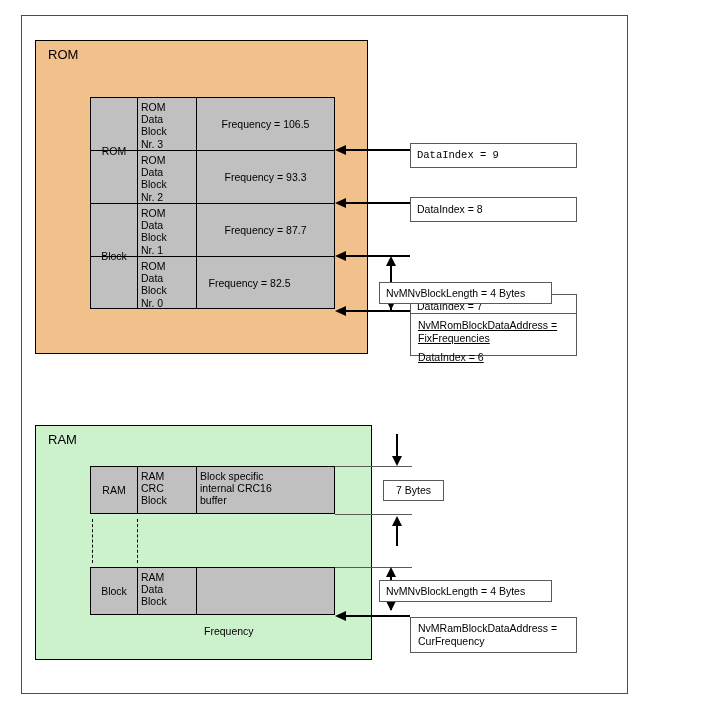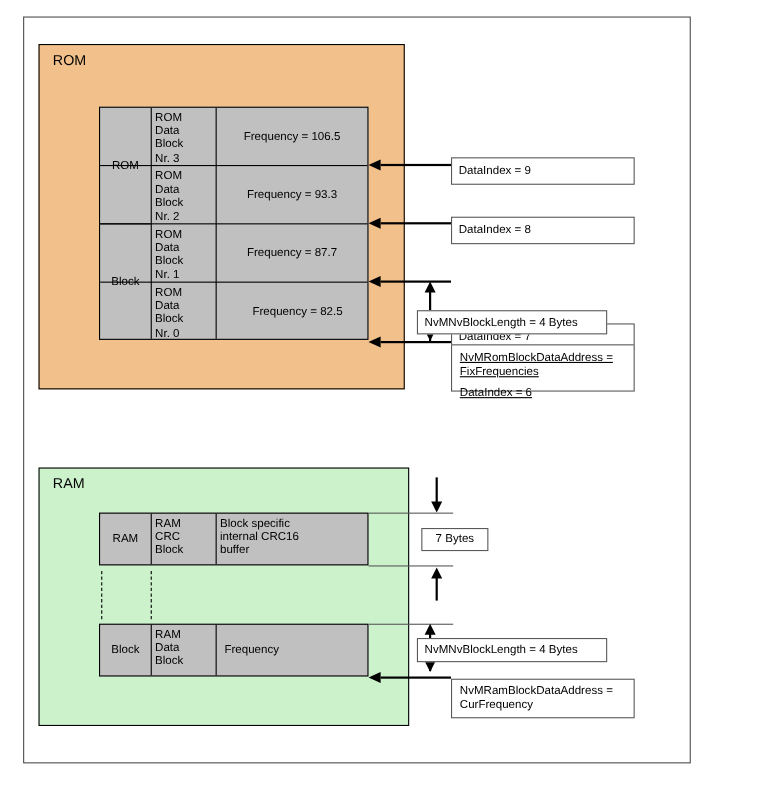--- a/index.html
+++ b/index.html
@@ -21,21 +21,21 @@
   #rom-label{left:48px;top:48px;}
   #ram-label{left:48px;top:433px;}
 
   
   .tbl{border:1.5px solid #000;background:#c0c0c0;}
   .rowline{background:#000;height:1px;}
   .vline{background:#000;width:1px;}
 
   .c-left{display:flex;align-items:center;justify-content:center;text-align:center;}
   .c-right{display:flex;align-items:center;justify-content:center;text-align:left;}
-  .c-rleft{display:flex;align-items:center;padding-left:4px;}
+  .c-rleft{display:flex;align-items:center;padding-left:4px;margin-top:40px;}
 
   
   .note{border:1.5px solid #595959;background:#fff;
         font-size:10.5px;line-height:13px;padding:4px 6px;}
   .note.ctr{display:flex;align-items:center;}
 
   
   .hline{background:#000;height:2px;}
   .vline2{background:#000;width:2px;}
   .thin{background:#595959;height:1px;}
@@ -94,25 +94,25 @@
   <div>Nr. 1</div>
 </div>
 <div class="abs c-right" style="left:197px;top:204px;width:137px;height:52px;font-size:10.5px;">Frequency = 87.7</div>
 
 <div class="abs" style="left:141px;top:260px;width:54px;font-size:10.5px;line-height:12.2px;">
   <div>ROM</div>
   <div>Data</div>
   <div>Block</div>
   <div>Nr. 0</div>
 </div>
-<div class="abs c-right" style="left:202px;top:257px;width:137px;height:52px;font-size:10.5px;">Frequency = 82.5</div>
+<div class="abs c-right" style="left:181px;top:257px;width:137px;height:52px;font-size:10.5px;">Frequency = 82.5</div>
 
 <div class="abs arw-l" style="left:335px;top:145px;"></div>
 <div class="abs hline" style="left:346px;top:149px;width:64px;"></div>
-<div class="abs note ctr" style="left:410px;top:143px;width:167px;height:25px;">DataIndex = 9</div>
+<div class="abs note ctr" style="left:410px;top:143px;width:167px;height:25px;font-family:Liberation Mono, monospace;">DataIndex = 9</div>
 
 <div class="abs arw-l" style="left:335px;top:198px;"></div>
 <div class="abs hline" style="left:346px;top:202px;width:64px;"></div>
 <div class="abs note ctr" style="left:410px;top:197px;width:167px;height:25px;">DataIndex = 8</div>
 
 <div class="abs arw-l" style="left:335px;top:251px;"></div>
 <div class="abs hline" style="left:346px;top:255px;width:64px;"></div>
 <div class="abs note ctr" style="left:410px;top:250px;width:167px;height:25px;margin-top:44px;">DataIndex = 7</div>
 
 <div class="abs arw-l" style="left:335px;top:306px;"></div>

